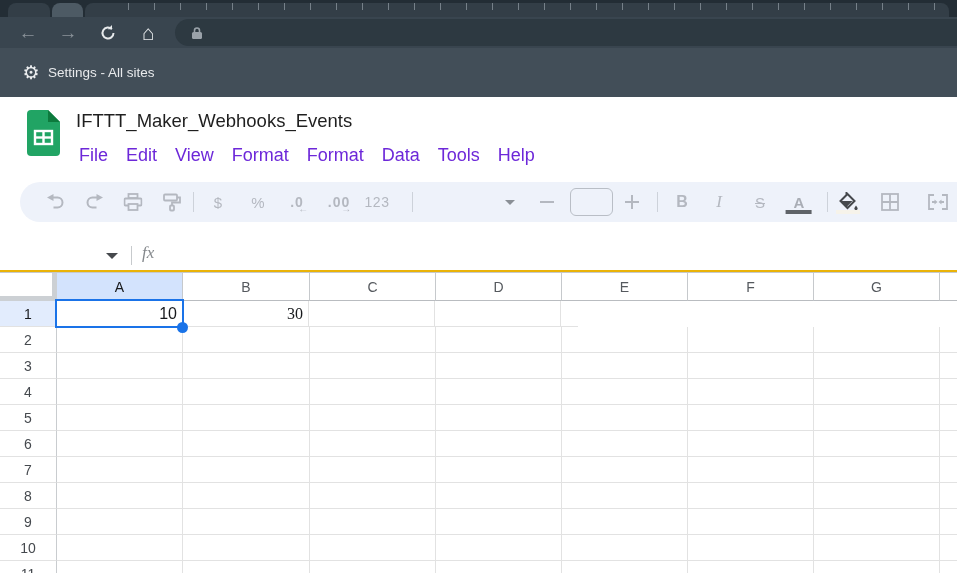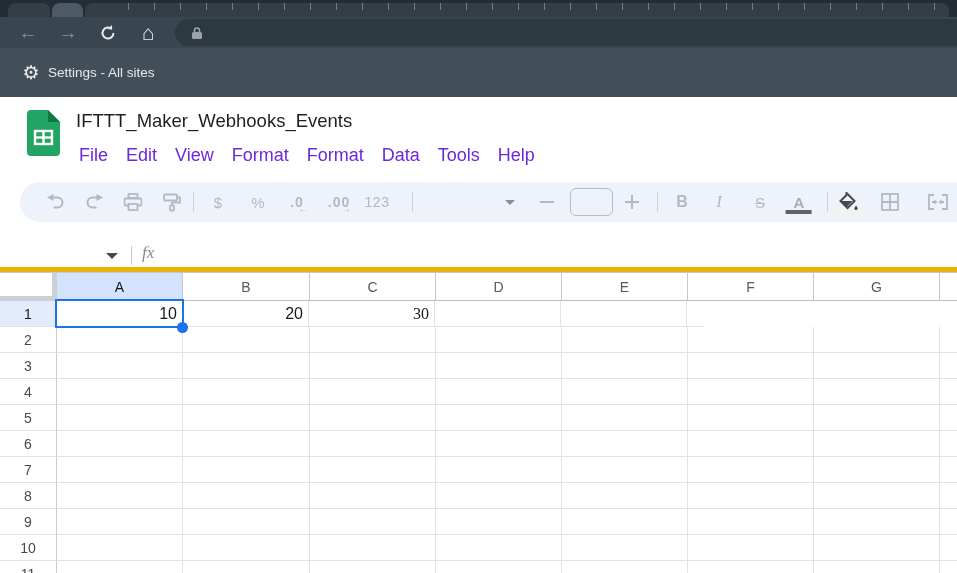--- a/index.html
+++ b/index.html
@@ -53,21 +53,21 @@
   .caret { width:0; height:0; border-left:5px solid transparent; border-right:5px solid transparent; border-top:5px solid #8a8f96; }
   .sizebox { position:absolute; left:550px; top:6px; width:43px; height:28px; border:1.5px solid #b9bec6; border-radius:6px; background:#eef2fa; }
   .t-b { font-size:16px; font-weight:bold; }
   .t-i { font-size:17px; font-style:italic; font-family:"Liberation Serif", serif; }
   .t-s { font-size:15px; text-decoration:line-through; }
   .t-a { font-size:15px; font-weight:bold; color:#a9adb5; }
   .t-a .bar { position:absolute; left:50%; transform:translateX(-50%); bottom:8px; width:26px; height:4px; background:#5f6368; }
   .t-bucket .bar { position:absolute; left:50%; transform:translateX(-50%); bottom:8px; width:24px; height:4px; background:#f6f3ea; }
 
   
-  .formulabar { position:absolute; left:0; top:141px; width:957px; height:34px; background:#fff; border-bottom:5px solid #eab308;padding-left:48px; }
+  .formulabar { position:absolute; left:0; top:141px; width:957px; height:34px; background:#fff; border-bottom:2px solid #eab308;padding-left:48px; }
   .fb-caret { position:absolute; left:106px; top:15px; width:0; height:0; border-left:6px solid transparent; border-right:6px solid transparent; border-top:6px solid #46494d; }
   .fb-div { position:absolute; left:131px; top:8px; width:1px; height:19px; background:#c7cacd; }
   .fx { position:absolute; left:142px; top:5px; font-family:"Liberation Serif", serif; font-style:italic; font-size:17px; color:#84888c; }
 
   
   .grid { position:absolute; left:0; top:175px; width:957px; height:301px; overflow:hidden; background:#fff; }
   .ghead { display:flex; height:29px; }
   .corner { width:57px; height:29px; background:#fff; border-top:1px solid #c6c9cc;
      box-shadow: inset -5px 0 0 #ccd0d4, inset 0 -5px 0 #ccd0d4; flex:0 0 auto; }
   .chead { height:29px; border-top:1px solid #c6c9cc; border-right:1px solid #c6c9cc; border-bottom:1px solid #b9bcc0;
@@ -242,21 +242,20 @@
           <div class="chead" style="width: 126px;">C</div>
           <div class="chead" style="width: 126px;">D</div>
           <div class="chead" style="width: 126px;">E</div>
           <div class="chead" style="width: 126px;">F</div>
           <div class="chead" style="width: 126px;">G</div>
           <div class="chead" style="width: 17px; border-right: none;"></div>
         </div>
         <div class="grow" style="height: 26px;">
           <div class="rhead" style="background: rgb(226, 236, 253); color: rgb(23, 25, 27); font-weight: 500;">1</div>
           <div class="cell num" style="width: 126px;">10</div>
-          <div class="cell num" style="width: 126px;">20</div>
           <div class="cell num" style="width: 126px; font-family: Liberation Serif, serif;">30</div>
           <div class="cell" style="width: 126px;"></div>
           <div class="cell" style="width: 126px;"></div>
           <div class="cell" style="width: 17px; border-right: none;"></div>
         </div>
         <div class="grow" style="height: 26px;">
           <div class="rhead">2</div>
           <div class="cell" style="width: 126px;"></div>
           <div class="cell" style="width: 127px;"></div>
           <div class="cell" style="width: 126px;"></div>

